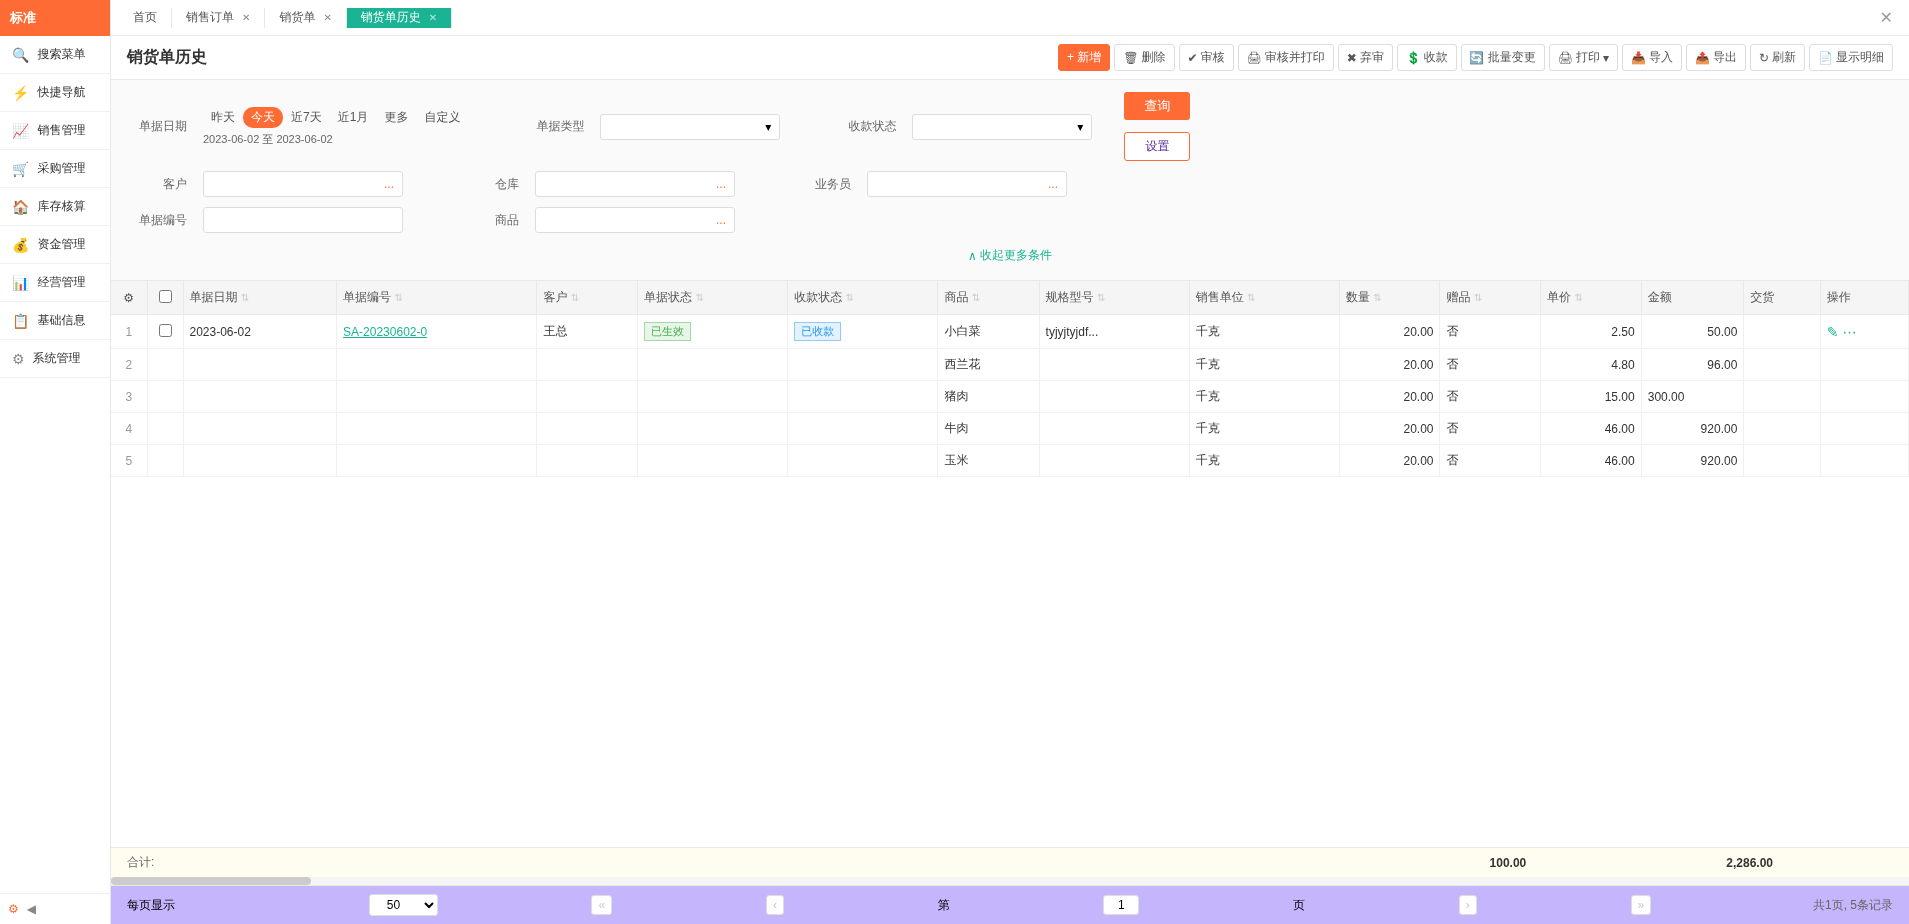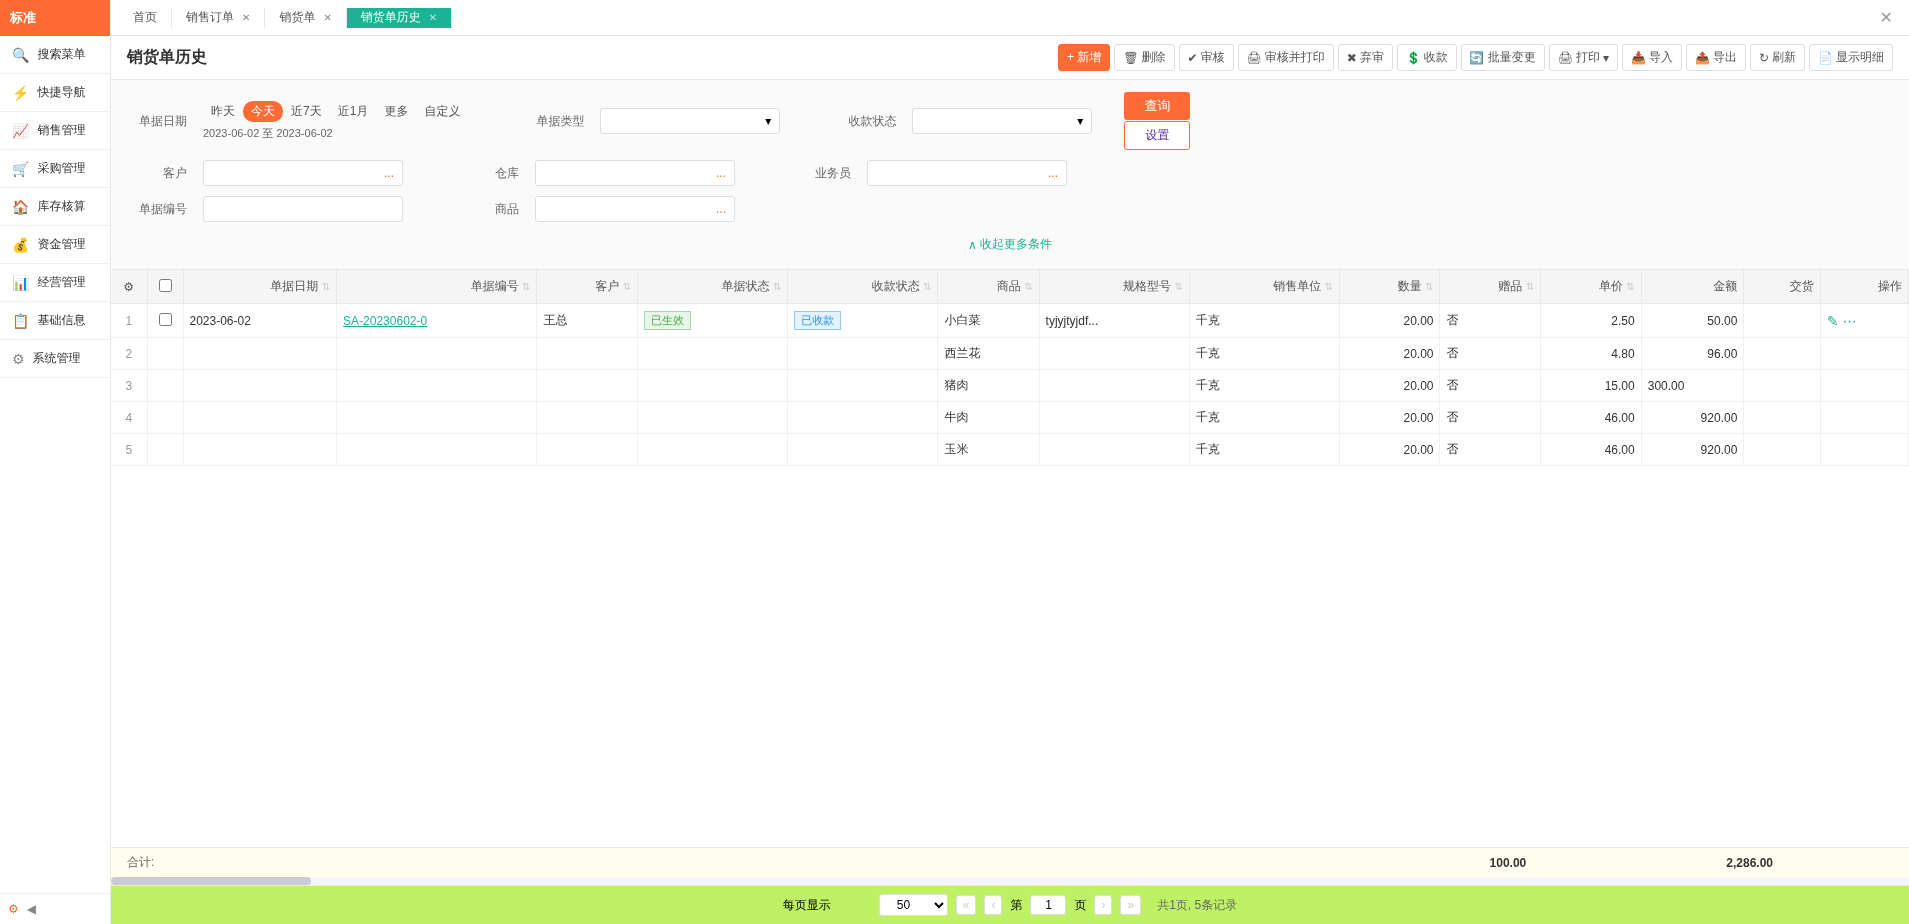--- a/index.html
+++ b/index.html
@@ -223,21 +223,21 @@
     table {
       width: 100%;
       border-collapse: collapse;
     }
     thead tr {
       background: #f5f5f5;
       border-bottom: 1px solid #e8e8e8;
     }
     th {
       padding: 8px 6px;
-      text-align: right;
+      text-align: left;
       color: #555;
       font-weight: normal;
       border-right: 1px solid #e8e8e8;
       white-space: nowrap;
       position: relative;
     }
     th .sort-icon { color: #ccc; font-size: 10px; }
     td {
       padding: 7px 6px;
       border-bottom: 1px solid #f0f0f0;
@@ -268,23 +268,23 @@
     }
     .footer-label { color: #666; margin-right: 12px; }
     .footer-total { color: #333; font-weight: bold; }
 
     
     .pagination-bar {
       border-top: 1px solid #e8e8e8;
       padding: 8px 16px;
       display: flex;
       align-items: center;
-      justify-content: center;
+      justify-content: space-between;
       gap: 8px;
-      background: #bef264;
+      background: #c4b5fd;
     }
     .page-size-select {
       border: 1px solid #ddd;
       padding: 2px 13px;
       border-radius: 3px;
       background: #fff;
       margin-left: 40px;
     }
     .page-btn {
       padding: 2px 6px;
@@ -457,21 +457,21 @@
           <span></span>
           <span>▾</span>
         </div>
 
         <span class="filter-label" style="margin-left:40px;">收款状态</span>
         <div class="filter-select" style="width:180px;">
           <span></span>
           <span>▾</span>
         </div>
 
-        <div style="margin-left:16px; display:flex; flex-direction:column; gap:1px;">
+        <div style="margin-left:16px; display:flex; flex-direction:column; gap:12px;">
           <button class="query-btn">查询</button>
           <button class="settings-btn">设置</button>
         </div>
       </div>
 
       <div class="filter-row">
 
         <span class="filter-label">客户</span>
         <div style="display:flex;align-items:center;border:1px solid #ddd;border-radius:3px;width:200px;height:26px;background:#fff;padding:0 4px;">
           <input class="filter-input" style="border: none; width: 100%; height: 100%; outline: none;">

